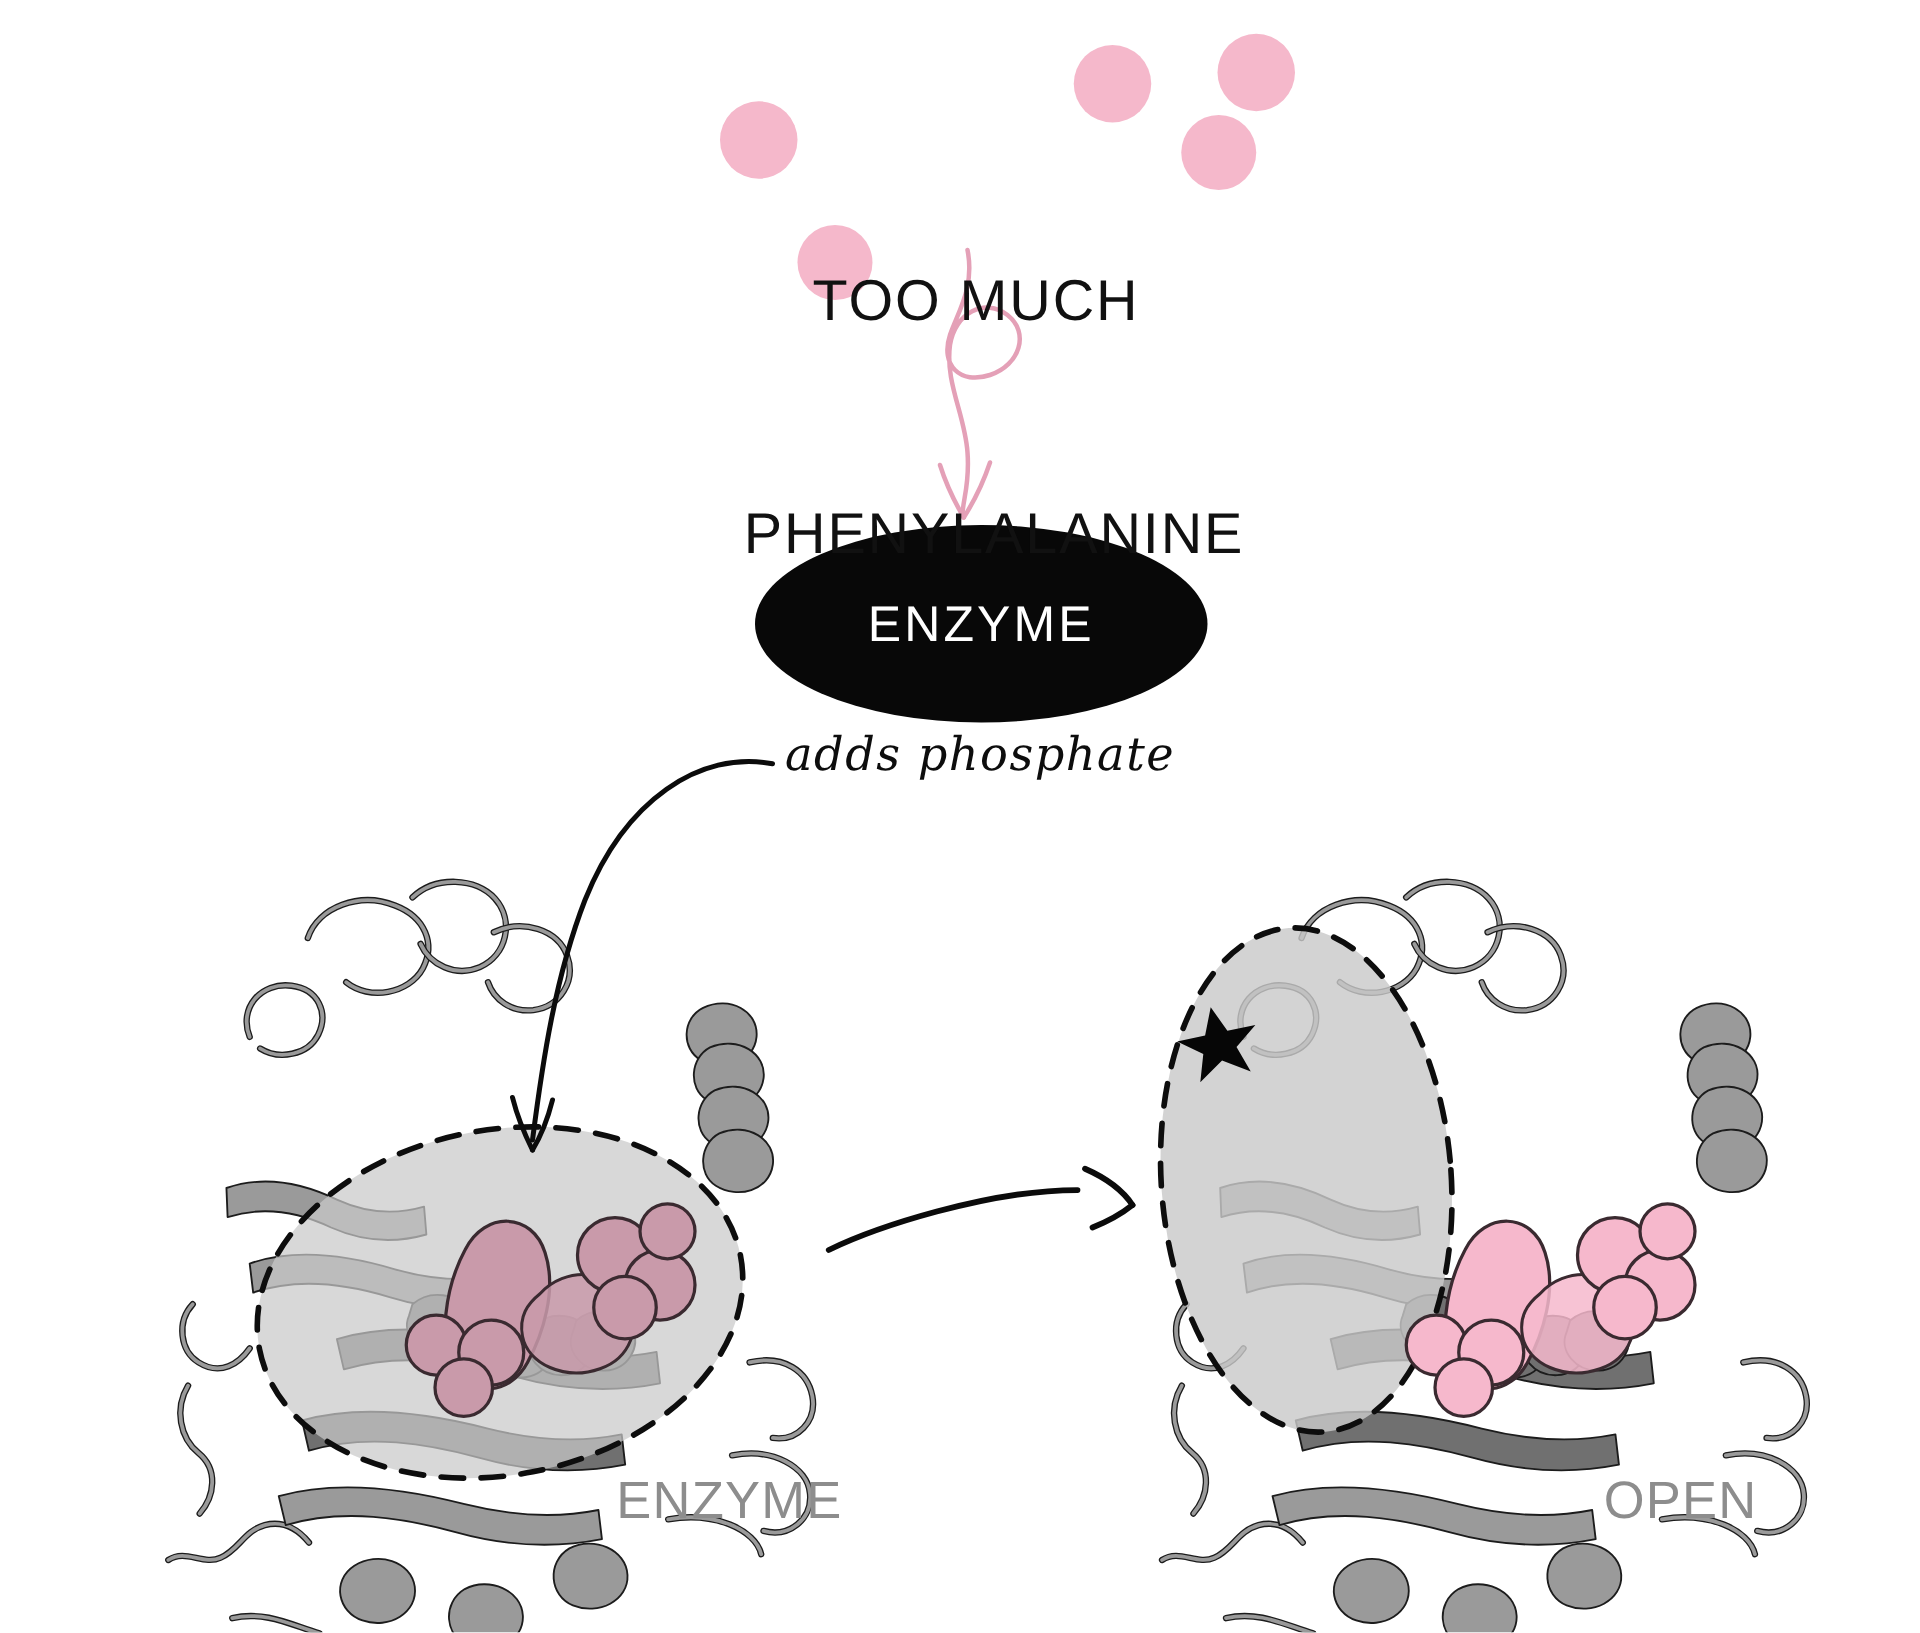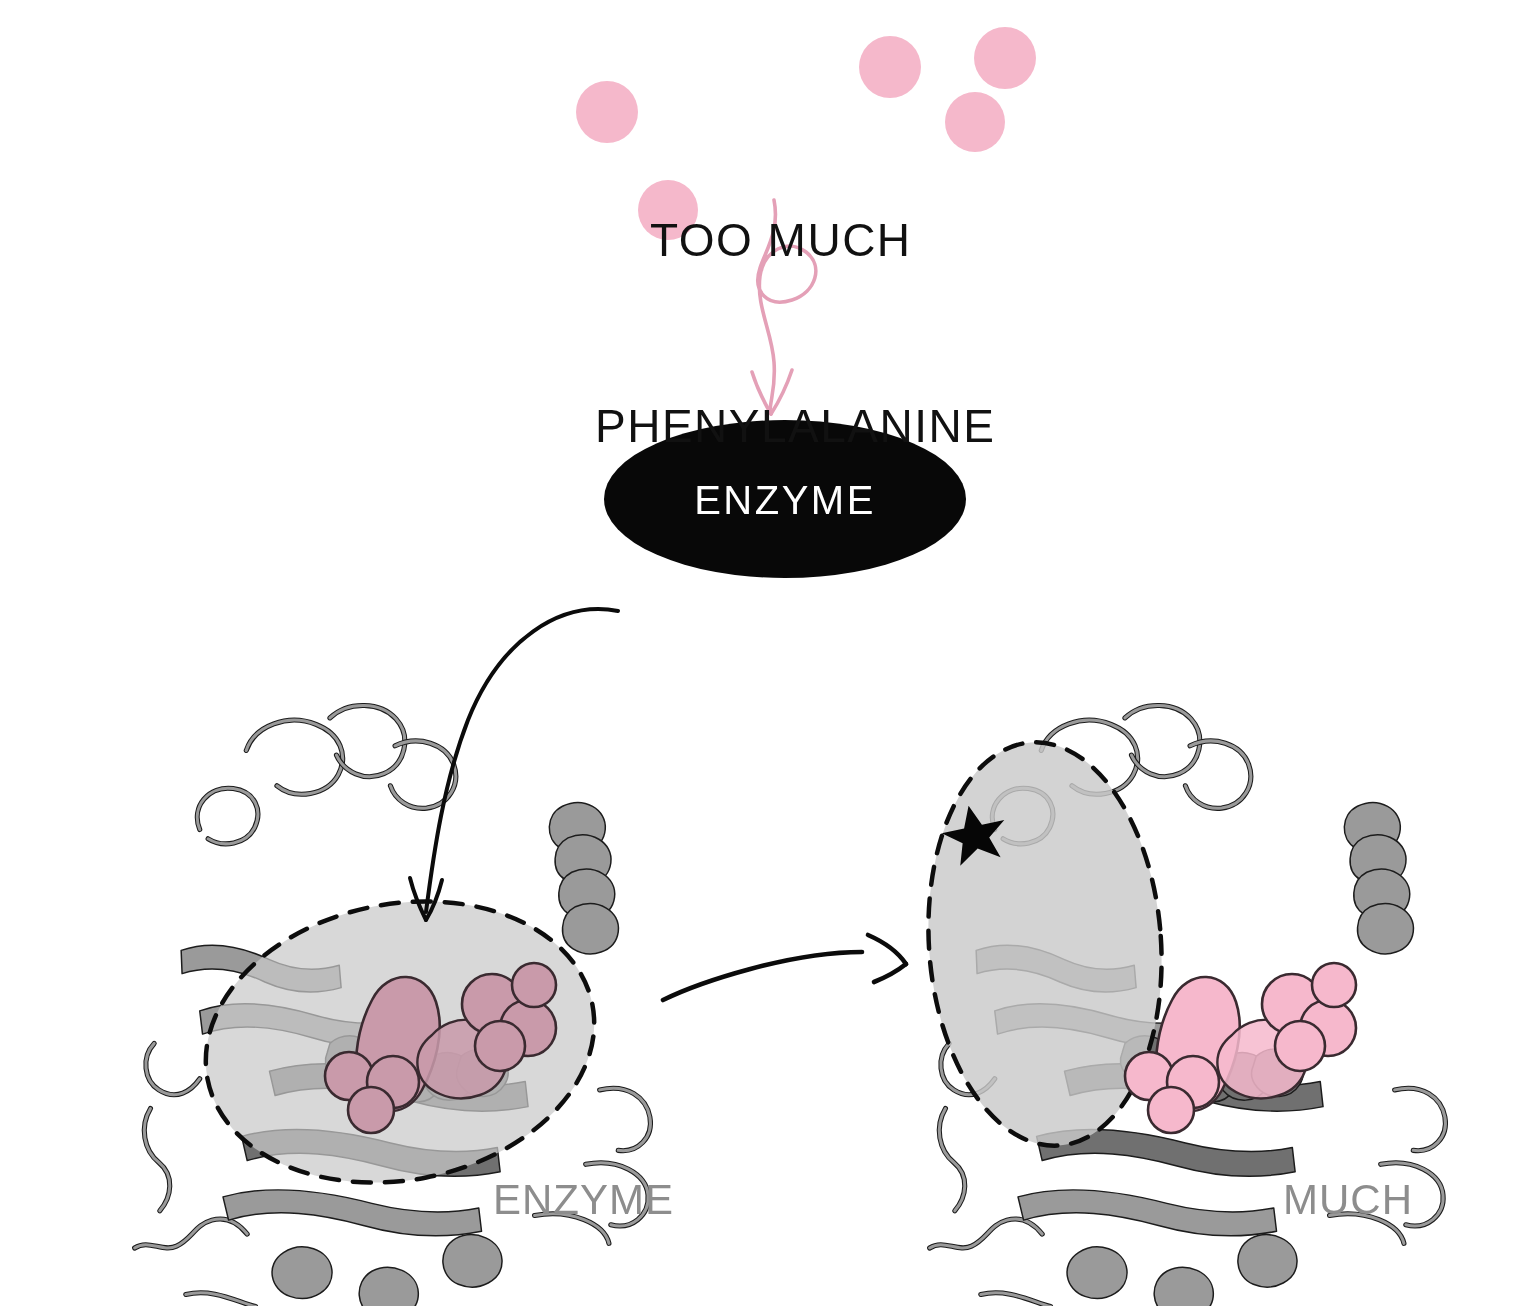--- a/index.html
+++ b/index.html
@@ -224,18 +224,19 @@
     </g>
   </svg>
 
   <div class="txt" id="title-text">
     <span id="title-line1">TOO MUCH</span>
     <span id="title-line2">PHENYLALANINE</span>
   </div>
 
   <div class="txt" id="enzyme-label">ENZYME</div>
 
+  <div class="txt script" id="phosphate-label">adds phosphate</div>
 
   <div class="txt" id="closed-label">ENZYME</div>
 
-  <div class="txt" id="open-label">MUCH</div>
+  <div class="txt" id="open-label">OPEN</div>
 
 </div>
 
 </body></html>

